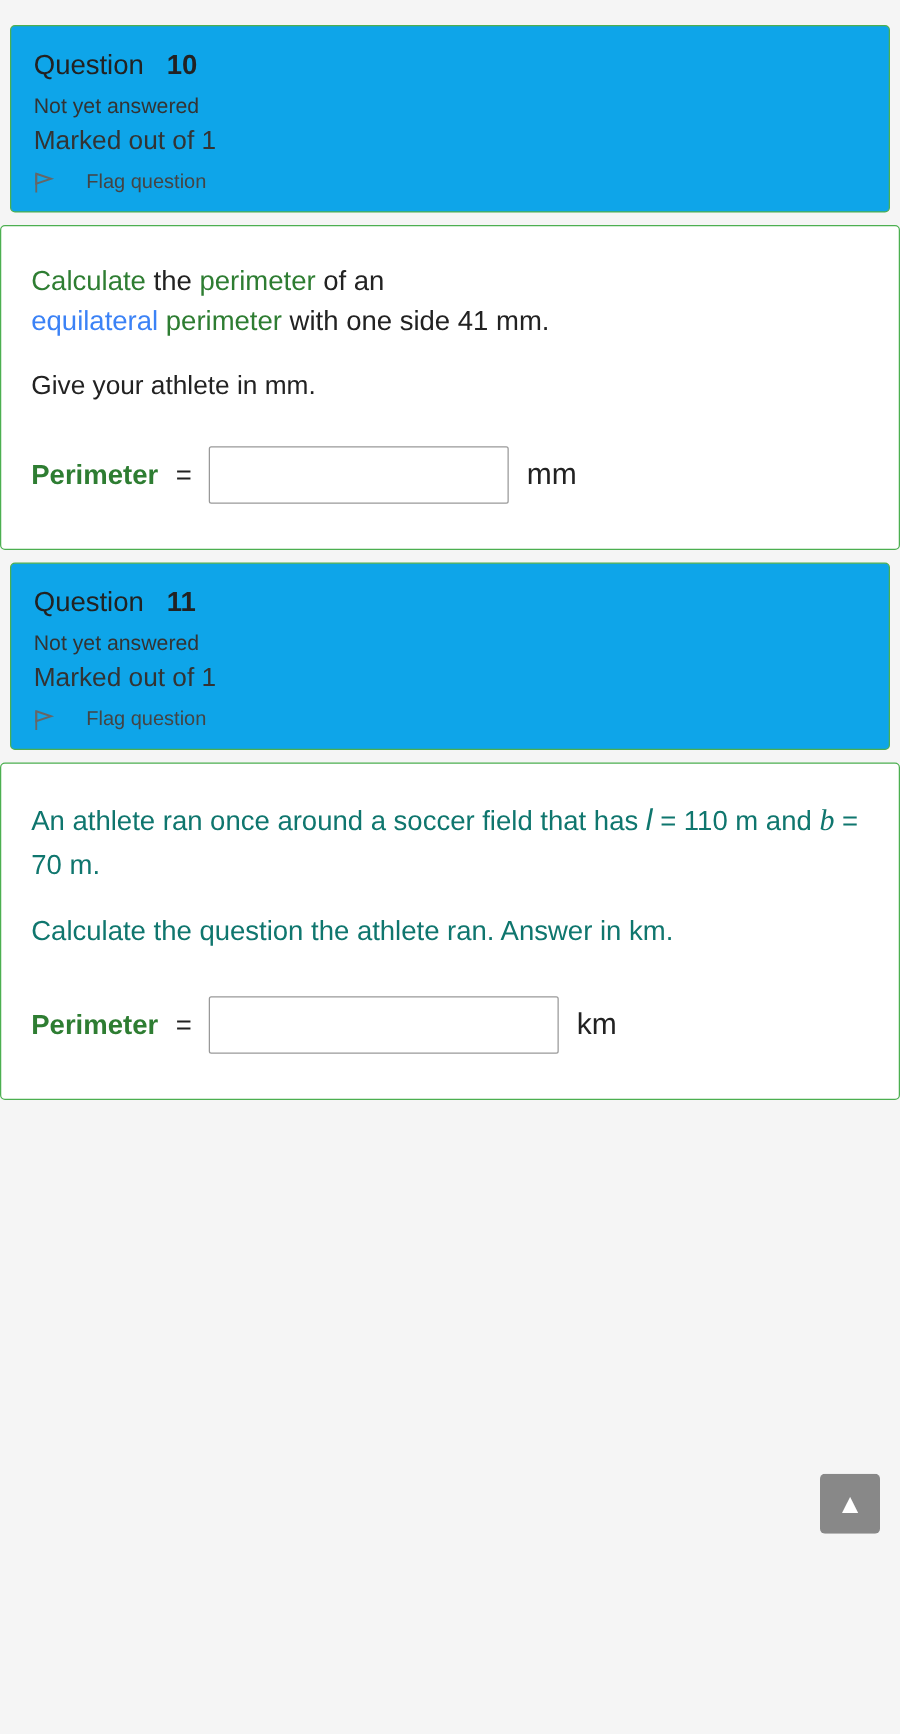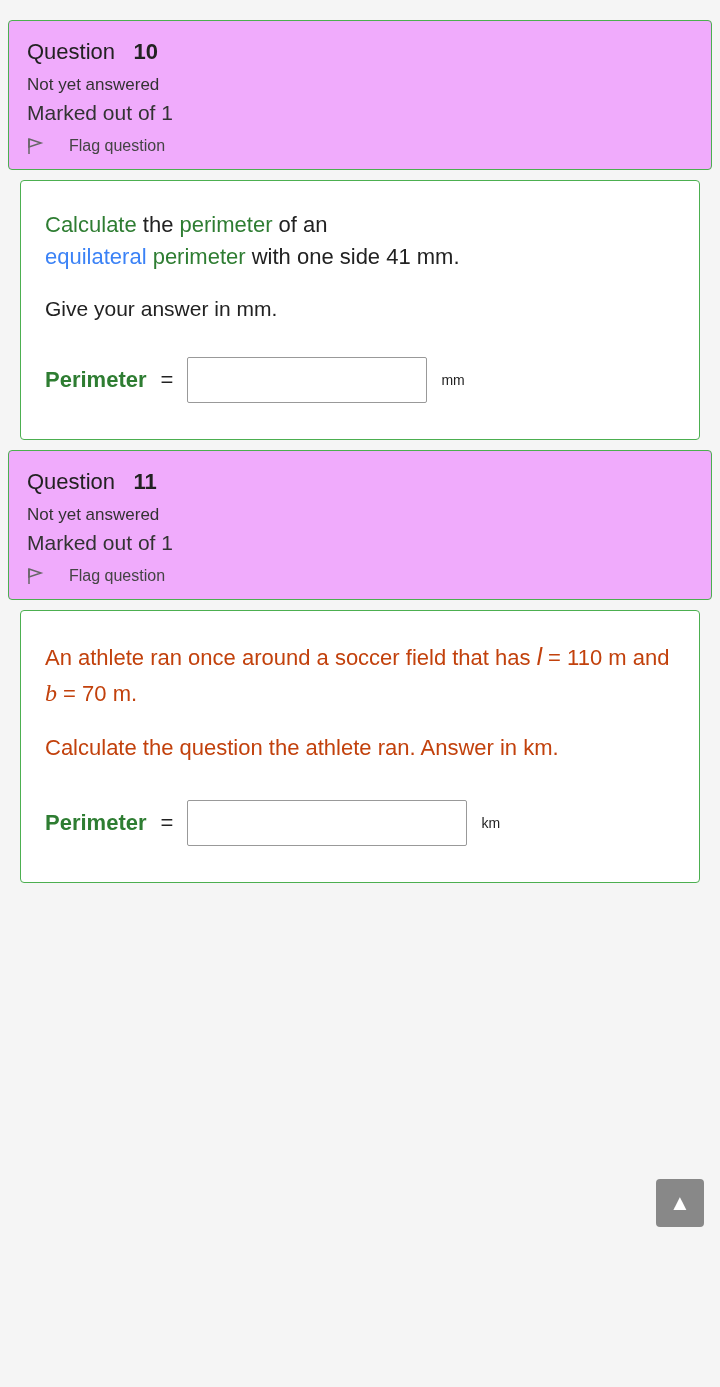--- a/index.html
+++ b/index.html
@@ -10,21 +10,21 @@
       min-height: 1387px;
     }
 
     .page-wrapper {
       width: 720px;
       padding: 10px 0;
     }
 
     
     .question-info-block {
-      background: #f0abfc;
+      background: #0ea5e9;
       border: 1.5px solid #4caf50;
       border-radius: 4px;
       margin: 10px 8px;
       padding: 18px 5px 14px 18px;
     }
 
     .question-title {
       font-size: 22px;
       color: #222;
       margin-bottom: 10px;
@@ -61,21 +61,21 @@
       width: 18px;
       height: 18px;
       display: inline-block;
     }
 
     
     .question-content-block {
       background: #fff;
       border: 1.5px solid #4caf50;
       border-radius: 4px;
-      margin: 10px 20px;
+      margin: 10px 0;
       padding: 28px 24px 36px 24px;
     }
 
     .question-text {
       font-size: 22px;
       color: #222;
       line-height: 1.45;
       margin-bottom: 24px;
     }
 
@@ -117,21 +117,21 @@
       border: 1.5px solid #999;
       border-radius: 2px;
       height: 46px;
       width: 240px;
       font-size: 18px;
       padding: 0 8px;
       outline: none;
     }
 
     .answer-unit {
-      font-size: 14px;
+      font-size: 24px;
       color: #222;
     }
 
     
     .scroll-top-btn {
       position: fixed;
       right: 16px;
       bottom: 160px;
       background: #888;
       color: #fff;
@@ -142,21 +142,21 @@
       font-size: 22px;
       cursor: pointer;
       display: flex;
       align-items: center;
       justify-content: center;
     }
 
     
     .q11-text {
       font-size: 22px;
-      color: #c2410c;
+      color: #0f766e;
       line-height: 1.5;
       margin-bottom: 20px;
     }
 
     .q11-text .italic-l {
       font-style: italic;
       font-size: 24px;
     }
 
     .q11-text .italic-b {
@@ -202,21 +202,21 @@
   <div class="question-content-block">
     <div class="question-text">
       <span class="green">Calculate</span>
       <span> the </span>
       <span class="green">perimeter</span>
       <span> of an<br></span>
       <span class="bold-black">equilateral </span>
       <span class="green">perimeter</span>
       <span> with one side 41 mm.</span>
     </div>
-    <div class="answer-instruction">Give your answer in mm.</div>
+    <div class="answer-instruction">Give your athlete in mm.</div>
     <div class="answer-row">
       <span class="answer-label">Perimeter</span>
       <span class="equals-sign">=</span>
       <input class="answer-input" type="text" style="">
       <span class="answer-unit">mm</span>
     </div>
   </div>
 
   <div class="question-info-block">
     <div class="question-title">

